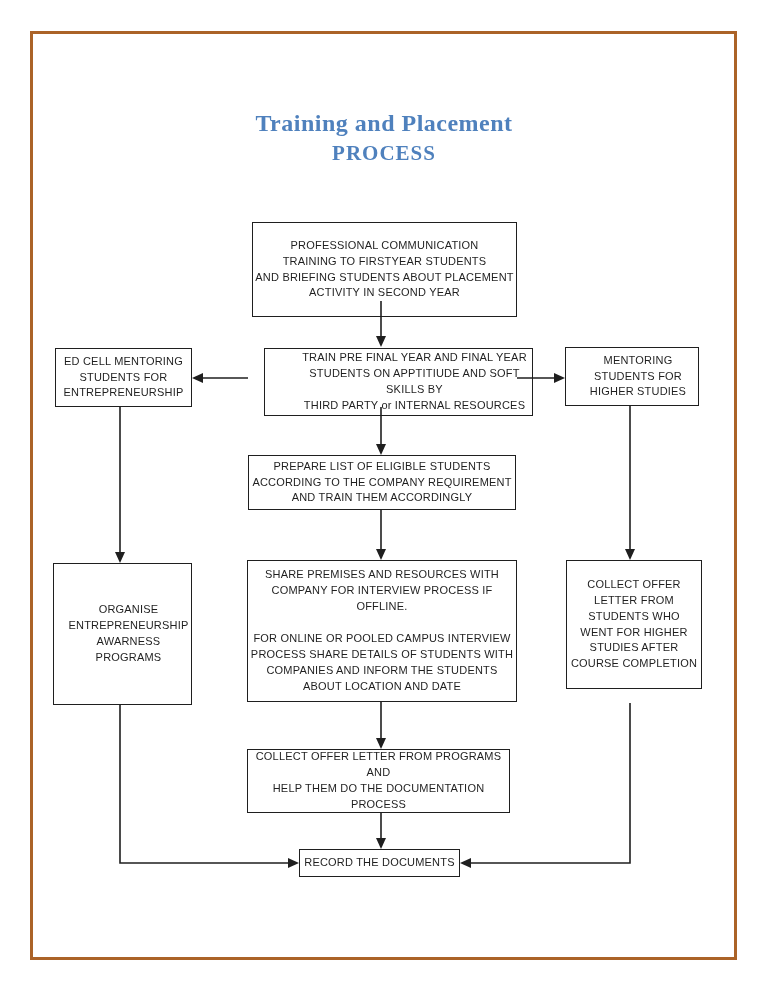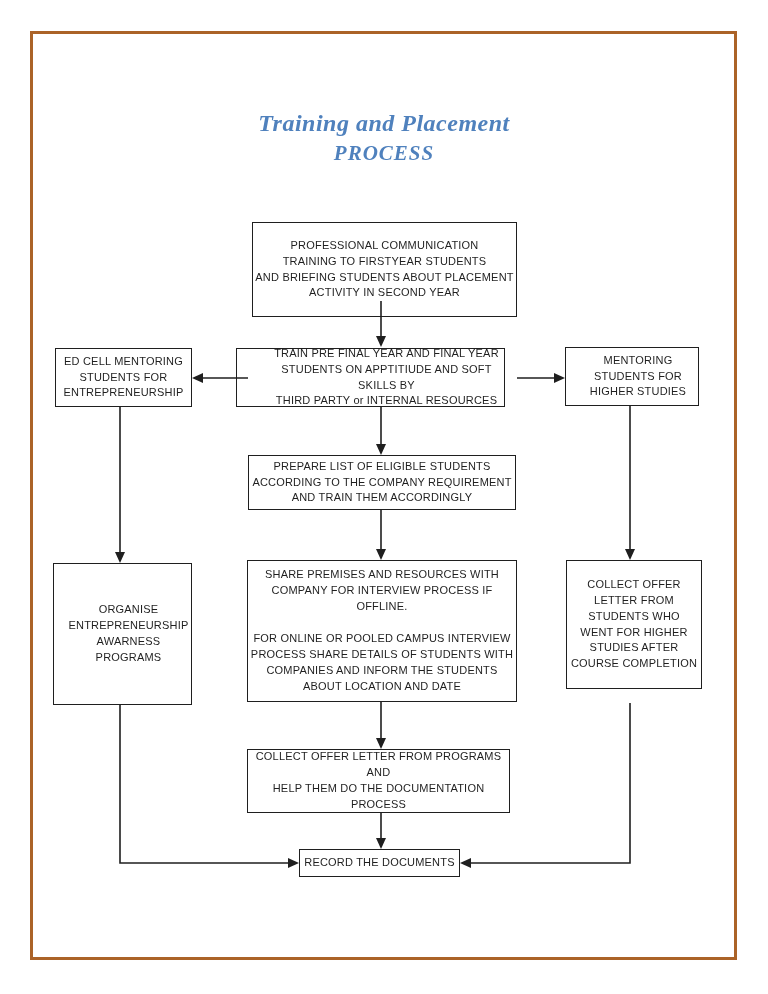--- a/index.html
+++ b/index.html
@@ -18,42 +18,41 @@
     border: 3px solid #ab6328;
   }
   .title {
     position: absolute;
     left: 0; top: 108px;
     width: 768px;
     text-align: center;
     color: #4f81bd;
     font-family: "Liberation Serif", serif;
     font-weight: bold;
-    font-style: italic;
   }
   .title .line1 { font-size: 24px; letter-spacing: 0.5px; line-height: 1.25; }
   .title .line2 { font-size: 21px; letter-spacing: 1px; line-height: 1.5; }
   .node {
     position: absolute;
     border: 1.5px solid #1f1f1f;
     background: #ffffff;
     display: flex;
     align-items: center;
     justify-content: center;
     text-align: center;
     font-size: 11px;
     line-height: 1.45;
     color: #1f1f1f;
     white-space: pre-line;
     letter-spacing: 0.2px;
     box-sizing: border-box;
   }
   #node-professional { left: 252px; top: 222px; width: 265px; height: 95px; }
   #node-edcell       { left: 55px;  top: 348px; width: 137px; height: 59px; }
-  #node-train        { left: 236px; top: 348px; width: 269px; height: 59px; padding-left: 32px; }
+  #node-train        { left: 264px; top: 348px; width: 269px; height: 68px; padding-left: 32px; }
   #node-mentoring    { left: 565px; top: 347px; width: 134px; height: 59px; padding-left: 12px; }
   #node-prepare      { left: 248px; top: 455px; width: 268px; height: 55px; }
   #node-share        { left: 247px; top: 560px; width: 270px; height: 142px; }
   #node-organise     { left: 53px;  top: 563px; width: 139px; height: 142px; padding-left: 12px; }
   #node-collect-hs   { left: 566px; top: 560px; width: 136px; height: 129px; }
   #node-collect-doc  { left: 247px; top: 749px; width: 263px; height: 64px; }
   #node-record       { left: 299px; top: 849px; width: 161px; height: 28px; }
   svg.arrows {
     position: absolute;
     left: 0; top: 0;

